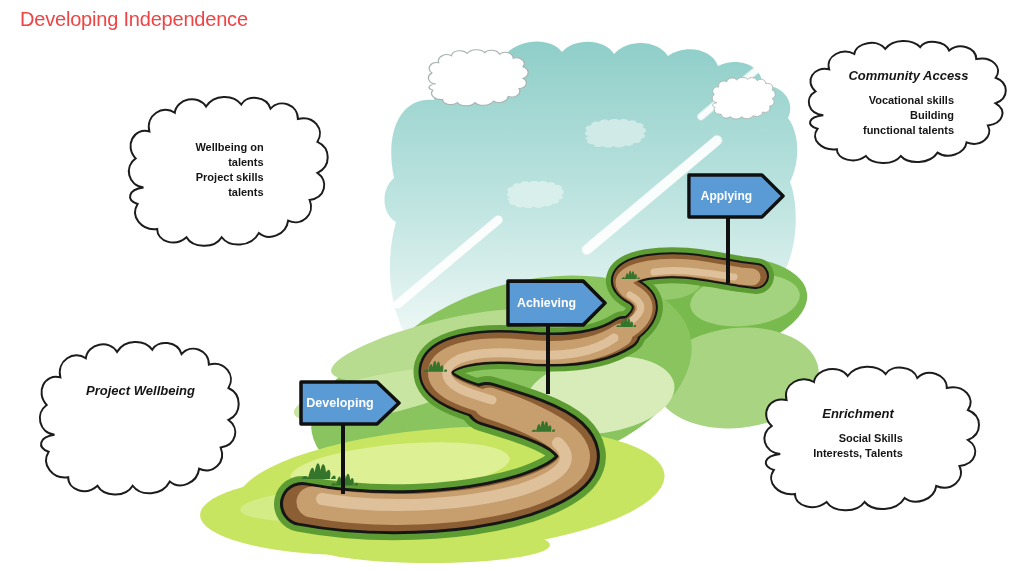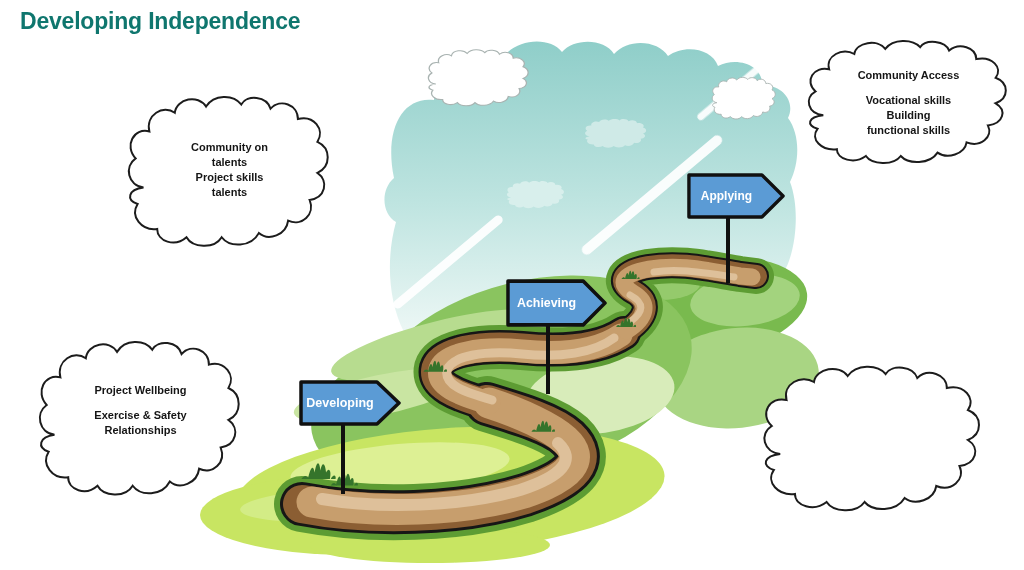--- a/index.html
+++ b/index.html
@@ -2,29 +2,29 @@
 <html><head>
 <meta charset="utf-8">
 <style>
   html,body{margin:0;padding:0;}
   body{width:1024px;height:570px;overflow:hidden;background:#ffffff;
        font-family:"Liberation Sans", sans-serif;position:relative;}
   .stage{position:absolute;inset:0;width:1024px;height:570px;}
   .scene{position:absolute;left:0;top:0;z-index:1;}
 
   .page-title{position:absolute;left:20px;top:8px;z-index:5;
-    font-size:23px;font-weight:700;color:#0f766e;letter-spacing:-0.2px;}
+    font-size:20px;font-weight:400;color:#ef4444;letter-spacing:-0.2px;}
 
   
   .tcloud{position:absolute;z-index:4;}
   .tcloud svg{position:absolute;left:0;top:0;width:100%;height:100%;}
   .tcloud .cloud-content{position:relative;z-index:2;text-align:center;
     color:#151515;font-size:11px;font-weight:bold;line-height:15px;}
-  .tcloud .cloud-title{font-size:11px;}
-  .tcloud .cloud-body{display:inline-block;text-align:center;margin-top:10px;}
+  .tcloud .cloud-title{font-size:13px;font-style:italic;}
+  .tcloud .cloud-body{display:inline-block;text-align:right;margin-top:10px;}
 
   #cloud-skills{left:122px;top:92px;width:215px;height:166px;}
   #cloud-skills .cloud-content{padding-top:38px;}
   #cloud-community{left:802px;top:37px;width:213px;height:136px;}
   #cloud-community .cloud-content{padding-top:31px;}
   #cloud-physical{left:33px;top:337px;width:215px;height:170px;}
   #cloud-physical .cloud-content{padding-top:46px;}
   #cloud-enrichment{left:757px;top:362px;width:232px;height:160px;}
   #cloud-enrichment .cloud-content{padding-top:44px;padding-right:30px;}
 
@@ -166,54 +166,57 @@
     <polygon points="2,2 78,2 100,23 78,44 2,44" fill="#5B9BD5" stroke="#101010" stroke-width="3.5" stroke-linejoin="round"></polygon>
     <text x="41" y="27" text-anchor="middle">Applying</text>
   </svg>
 
   <div class="tcloud" id="cloud-skills">
     <svg viewBox="0 0 220 160" preserveAspectRatio="none">
       <path d="M22,92 C6,90 2,72 14,64 C2,52 12,34 28,38 C24,22 42,12 54,20 C56,6 78,2 86,14 C94,2 114,2 122,12 C128,2 148,4 152,16 C162,6 180,12 180,26 C196,22 208,36 200,48 C214,54 214,72 200,78 C212,86 208,102 192,104 C198,118 184,130 170,124 C168,138 150,144 140,136 C132,150 110,150 102,140 C94,152 72,150 66,140 C54,150 36,144 36,132 C20,134 8,120 16,108 C4,104 6,94 22,92 Z" fill="#ffffff" stroke="#1C1C1C" stroke-width="2" vector-effect="non-scaling-stroke"></path>
     </svg>
     <div class="cloud-content">
       <div class="cloud-body">
-        <div>Community on</div>
+        <div>Wellbeing on</div>
         <div>talents</div>
         <div>Project skills</div>
         <div>talents</div>
       </div>
     </div>
   </div>
 
   <div class="tcloud" id="cloud-community">
     <svg viewBox="0 0 220 160" preserveAspectRatio="none">
       <path d="M22,92 C6,90 2,72 14,64 C2,52 12,34 28,38 C24,22 42,12 54,20 C56,6 78,2 86,14 C94,2 114,2 122,12 C128,2 148,4 152,16 C162,6 180,12 180,26 C196,22 208,36 200,48 C214,54 214,72 200,78 C212,86 208,102 192,104 C198,118 184,130 170,124 C168,138 150,144 140,136 C132,150 110,150 102,140 C94,152 72,150 66,140 C54,150 36,144 36,132 C20,134 8,120 16,108 C4,104 6,94 22,92 Z" fill="#ffffff" stroke="#1C1C1C" stroke-width="2" vector-effect="non-scaling-stroke"></path>
     </svg>
     <div class="cloud-content">
       <div class="cloud-title">Community Access</div>
       <div class="cloud-body">
         <div>Vocational skills</div>
         <div>Building</div>
-        <div>functional skills</div>
+        <div>functional talents</div>
       </div>
     </div>
   </div>
 
   <div class="tcloud" id="cloud-physical">
     <svg viewBox="0 0 220 160" preserveAspectRatio="none">
       <path d="M22,92 C6,90 2,72 14,64 C2,52 12,34 28,38 C24,22 42,12 54,20 C56,6 78,2 86,14 C94,2 114,2 122,12 C128,2 148,4 152,16 C162,6 180,12 180,26 C196,22 208,36 200,48 C214,54 214,72 200,78 C212,86 208,102 192,104 C198,118 184,130 170,124 C168,138 150,144 140,136 C132,150 110,150 102,140 C94,152 72,150 66,140 C54,150 36,144 36,132 C20,134 8,120 16,108 C4,104 6,94 22,92 Z" fill="#ffffff" stroke="#1C1C1C" stroke-width="2" vector-effect="non-scaling-stroke"></path>
     </svg>
     <div class="cloud-content">
       <div class="cloud-title">Project Wellbeing</div>
+    </div>
+  </div>
+
+  <div class="tcloud" id="cloud-enrichment">
+    <svg viewBox="0 0 220 160" preserveAspectRatio="none">
+      <path d="M22,92 C6,90 2,72 14,64 C2,52 12,34 28,38 C24,22 42,12 54,20 C56,6 78,2 86,14 C94,2 114,2 122,12 C128,2 148,4 152,16 C162,6 180,12 180,26 C196,22 208,36 200,48 C214,54 214,72 200,78 C212,86 208,102 192,104 C198,118 184,130 170,124 C168,138 150,144 140,136 C132,150 110,150 102,140 C94,152 72,150 66,140 C54,150 36,144 36,132 C20,134 8,120 16,108 C4,104 6,94 22,92 Z" fill="#ffffff" stroke="#1C1C1C" stroke-width="2" vector-effect="non-scaling-stroke"></path>
+    </svg>
+    <div class="cloud-content">
+      <div class="cloud-title">Enrichment</div>
       <div class="cloud-body">
-        <div>Exercise &amp; Safety</div>
-        <div>Relationships</div>
+        <div>Social Skills</div>
+        <div>Interests, Talents</div>
       </div>
     </div>
   </div>
 
-  <div class="tcloud" id="cloud-enrichment">
-    <svg viewBox="0 0 220 160" preserveAspectRatio="none">
-      <path d="M22,92 C6,90 2,72 14,64 C2,52 12,34 28,38 C24,22 42,12 54,20 C56,6 78,2 86,14 C94,2 114,2 122,12 C128,2 148,4 152,16 C162,6 180,12 180,26 C196,22 208,36 200,48 C214,54 214,72 200,78 C212,86 208,102 192,104 C198,118 184,130 170,124 C168,138 150,144 140,136 C132,150 110,150 102,140 C94,152 72,150 66,140 C54,150 36,144 36,132 C20,134 8,120 16,108 C4,104 6,94 22,92 Z" fill="#ffffff" stroke="#1C1C1C" stroke-width="2" vector-effect="non-scaling-stroke"></path>
-    </svg>
-  </div>
-
 </div>
 
 </body></html>

